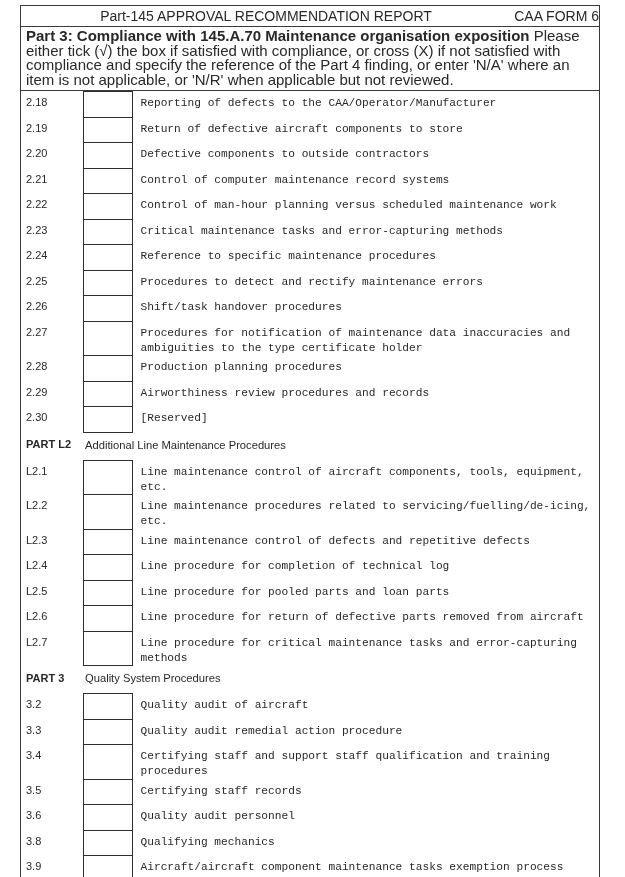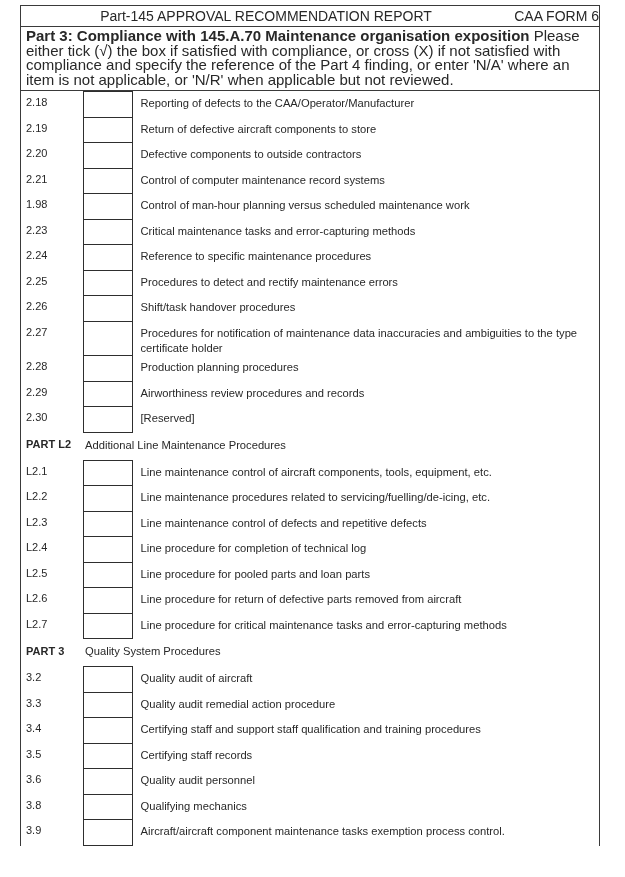--- a/index.html
+++ b/index.html
@@ -32,21 +32,21 @@
   table.checklist {
     width:100%; border-collapse:collapse; table-layout:fixed;
     font-size:11.2px;
   }
   col.c-ref  { width:62px; }
   col.c-box  { width:49px; }
   col.c-desc { width:auto; }
   td { vertical-align:top; padding:0; }
   .ref-cell  { padding:4.5px 0 0 5px; height:21px; font-size:11px; }
   .box-cell  { border:1.5px solid #2e2e2e; background:#fff; }
-  .desc-cell { padding:4.5px 0 0 8px; line-height:15px; }
+  .desc-cell { padding:4.5px 0 0 8px; line-height:15px;font-family:Liberation Mono, monospace; }
   .heading-ref   { font-weight:700; padding:6px 0 0 5px; height:22px; font-size:11px; }
   .heading-title { font-weight:400; padding:6px 0 0 2px; }
 </style>
 </head>
 <body>
 
 <div class="doc">
 
   <div class="title-bar">
     <span class="title-text">Part-145 APPROVAL RECOMMENDATION REPORT</span>
@@ -79,21 +79,21 @@
           <td class="ref-cell">2.20</td>
           <td class="box-cell"></td>
           <td class="desc-cell">Defective components to outside contractors</td>
         </tr>
         <tr>
           <td class="ref-cell">2.21</td>
           <td class="box-cell"></td>
           <td class="desc-cell">Control of computer maintenance record systems</td>
         </tr>
         <tr>
-          <td class="ref-cell">1.98</td>
+          <td class="ref-cell">2.22</td>
           <td class="box-cell"></td>
           <td class="desc-cell">Control of man-hour planning versus scheduled maintenance work</td>
         </tr>
         <tr>
           <td class="ref-cell">2.23</td>
           <td class="box-cell"></td>
           <td class="desc-cell">Critical maintenance tasks and error-capturing methods</td>
         </tr>
         <tr>
           <td class="ref-cell">2.24</td>

